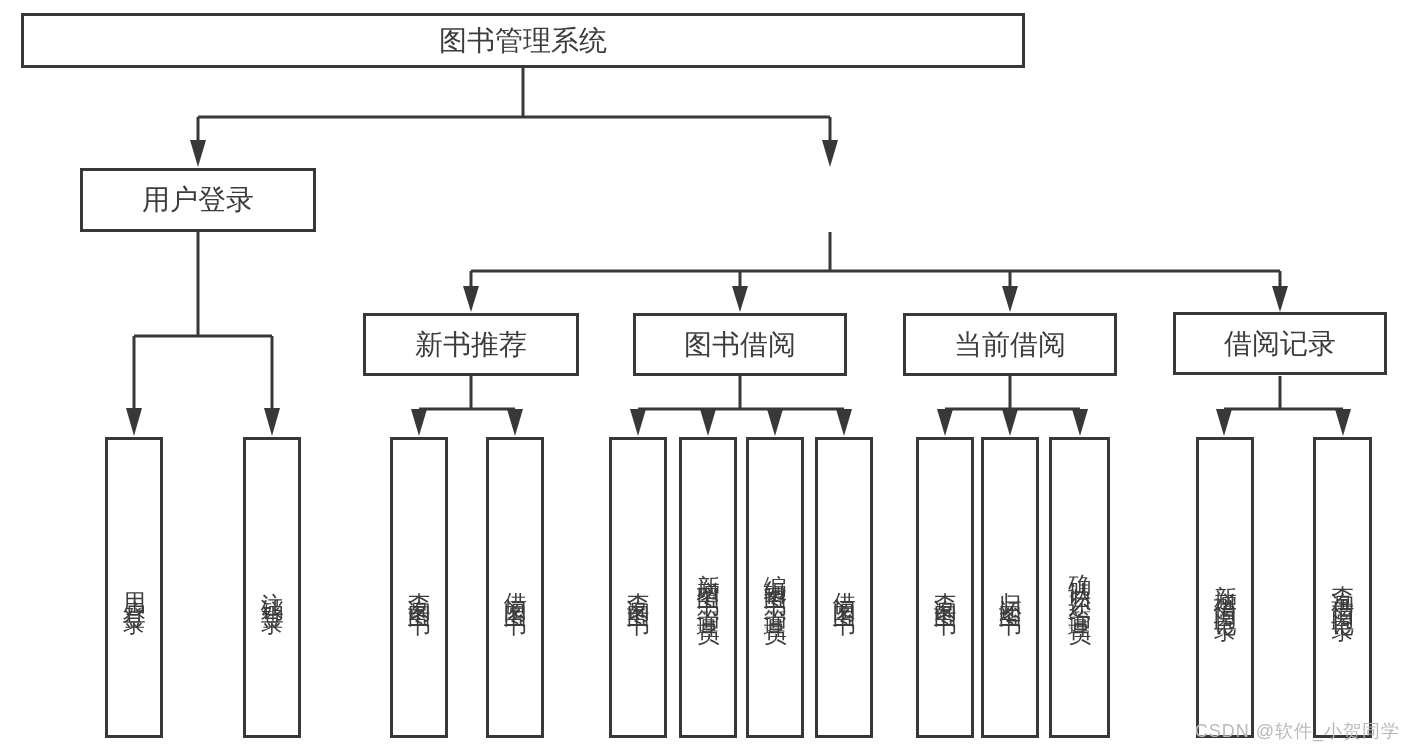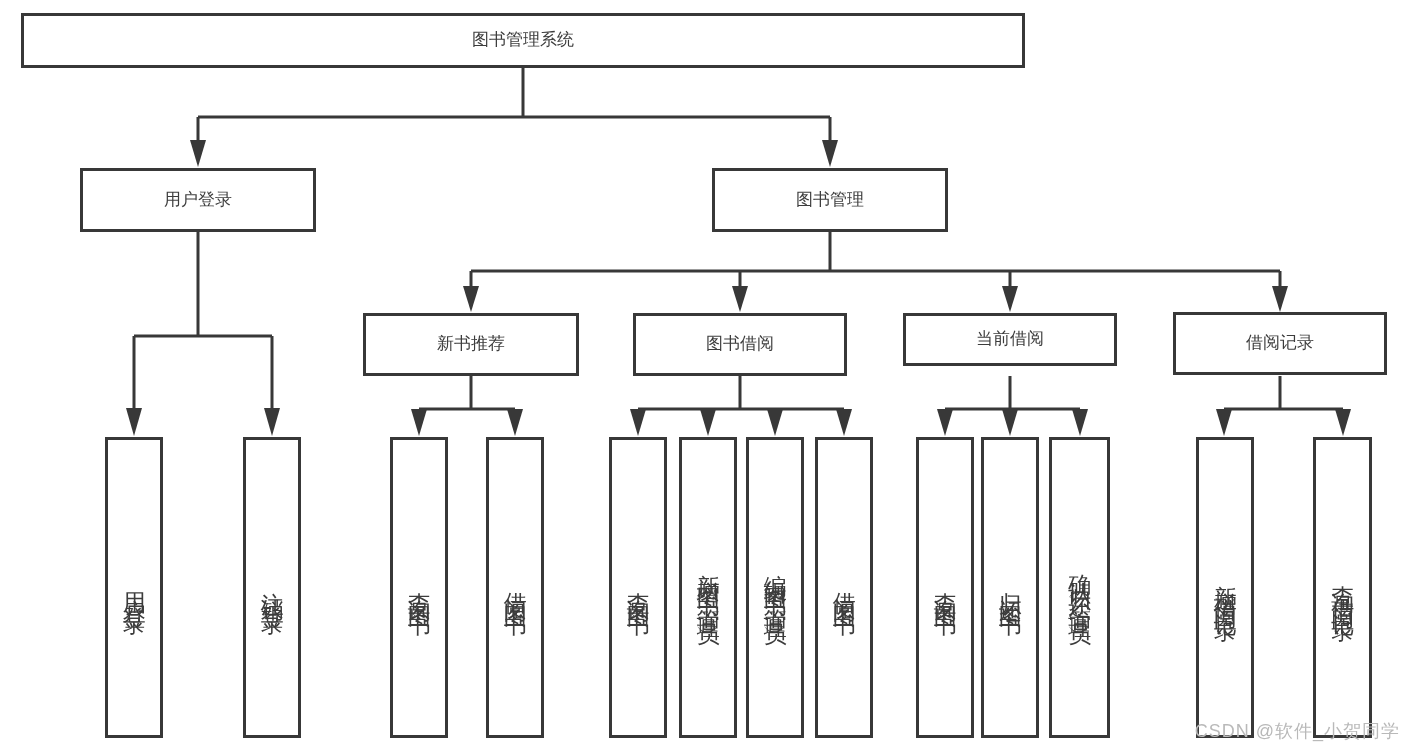--- a/index.html
+++ b/index.html
@@ -20,21 +20,21 @@
   .wires{position:absolute;left:0;top:0;width:1405px;height:747px;}
   .ln{stroke:var(--line);stroke-width:3;fill:none;}
   .ar{fill:var(--line);stroke:none;}
   .box{
     position:absolute;
     box-sizing:border-box;
     background:#ffffff;
     border:3px solid var(--border);
     display:flex;align-items:center;justify-content:center;
     color:var(--text);
-    font-size:17px;
+    font-size:28px;
     line-height:1.2;
     text-align:center;
   }
   .vbox{
     writing-mode:vertical-rl;
     text-orientation:mixed;
     letter-spacing:7px;
     font-size:23px;
     padding:4px 0;
   }
@@ -88,31 +88,28 @@
     <path class="ar" d="M1343 436 L1335 409 L1351 409 Z"></path>
   </svg>
 
   <div class="box" style="left:21px;top:13px;width:1004px;height:55px">
     <span class="lbl">图书管理系统</span>
   </div>
 
   <div class="box" style="left:80px;top:168px;width:236px;height:64px">
     <span class="lbl">用户登录</span>
   </div>
-  <div class="box" style="left:712px;top:168px;width:236px;height:64px">
-    <span class="lbl">图书管理</span>
-  </div>
 
   <div class="box" style="left:633px;top:313px;width:214px;height:63px">
     <span class="lbl">图书借阅</span>
   </div>
   <div class="box" style="left:363px;top:313px;width:216px;height:63px">
     <span class="lbl">新书推荐</span>
   </div>
-  <div class="box" style="left:903px;top:313px;width:214px;height:53px">
+  <div class="box" style="left:903px;top:313px;width:214px;height:63px">
     <span class="lbl">当前借阅</span>
   </div>
   <div class="box" style="left:1173px;top:312px;width:214px;height:63px">
     <span class="lbl">借阅记录</span>
   </div>
 
   <div class="box vbox" style="left:105px;top:437px;width:58px;height:301px">
     <span class="lbl">用户登录</span>
   </div>
   <div class="box vbox" style="left:243px;top:437px;width:58px;height:301px">

